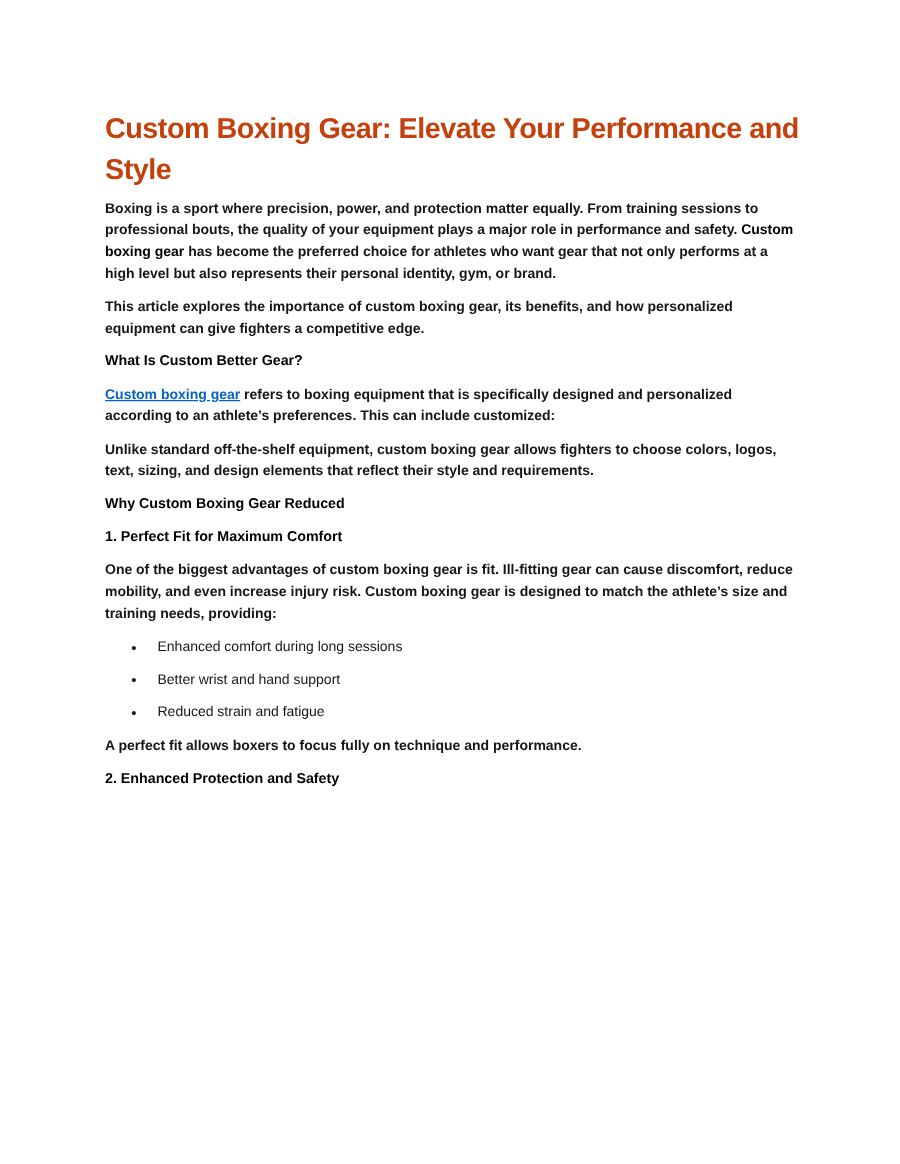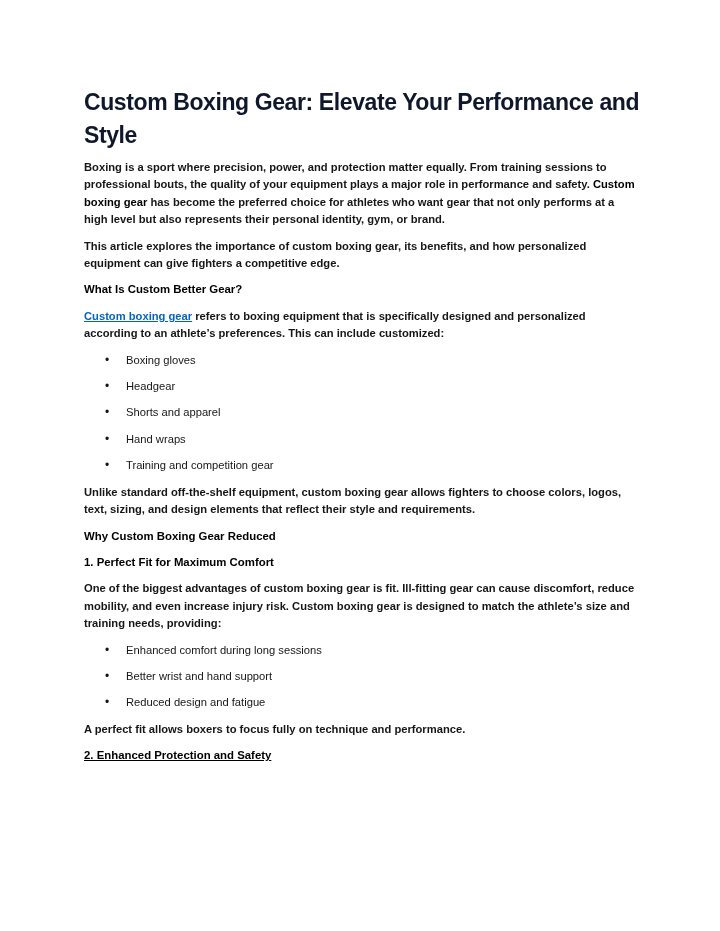--- a/index.html
+++ b/index.html
@@ -19,35 +19,35 @@
     font-size: 11.2px;
     line-height: 17.4px;
     color: #161616;
   }
   h1.doc-title {
     margin: 0 0 7px 0;
     font-size: 23px;
     line-height: 33px;
     letter-spacing: -0.4px;
     font-weight: bold;
-    color: #0f172a;
+    color: #c2410c;
   }
   p {
     margin: 0 0 9px 0;
     font-weight: bold;
   }
   h2.doc-h2, h3.doc-h3 {
     margin: 0 0 9px 0;
     font-size: 11.4px;
     line-height: 17.4px;
     font-weight: bold;
     color: #000000;
   }
   .gap-section { margin-top: 34px; }
-  .gap-section2 { margin-top: 39px; text-decoration: underline; }
+  .gap-section2 { margin-top: 39px; }
   ul.doc-list {
     margin: 0;
     padding: 0;
     list-style: none;
   }
   ul.doc-list li {
     position: relative;
     margin: 0 0 9px 0;
     padding-left: 42px;
   }
@@ -74,39 +74,32 @@
   <h1 class="doc-title">Custom Boxing Gear: Elevate Your Performance and Style</h1>
 
   <p><span>Boxing is a sport where precision, power, and protection matter equally. From training sessions to professional bouts, the quality of your equipment plays a major role in performance and safety. </span><strong>Custom boxing gear</strong><span> has become the preferred choice for athletes who want gear that not only performs at a high level but also represents their personal identity, gym, or brand.</span></p>
 
   <p>This article explores the importance of custom boxing gear, its benefits, and how personalized equipment can give fighters a competitive edge.</p>
 
   <h2 class="doc-h2 gap-section">What Is Custom Better Gear?</h2>
 
   <p><a class="doc-link" href="#">Custom boxing gear</a><span> refers to boxing equipment that is specifically designed and personalized according to an athlete’s preferences. This can include customized:</span></p>
 
-  <ul class="doc-list">
-    <li>Boxing gloves</li>
-    <li>Headgear</li>
-    <li>Shorts and apparel</li>
-    <li>Hand wraps</li>
-    <li>Training and competition gear</li>
-  </ul>
 
   <p>Unlike standard off-the-shelf equipment, custom boxing gear allows fighters to choose colors, logos, text, sizing, and design elements that reflect their style and requirements.</p>
 
   <h2 class="doc-h2 gap-section">Why Custom Boxing Gear Reduced</h2>
 
   <h3 class="doc-h3">1. Perfect Fit for Maximum Comfort</h3>
 
   <p>One of the biggest advantages of custom boxing gear is fit. Ill-fitting gear can cause discomfort, reduce mobility, and even increase injury risk. Custom boxing gear is designed to match the athlete’s size and training needs, providing:</p>
 
   <ul class="doc-list">
     <li>Enhanced comfort during long sessions</li>
     <li>Better wrist and hand support</li>
-    <li>Reduced design and fatigue</li>
+    <li>Reduced strain and fatigue</li>
   </ul>
 
   <p>A perfect fit allows boxers to focus fully on technique and performance.</p>
 
   <h3 class="doc-h3 gap-section2">2. Enhanced Protection and Safety</h3>
 
 </div>
 
 </body></html>

